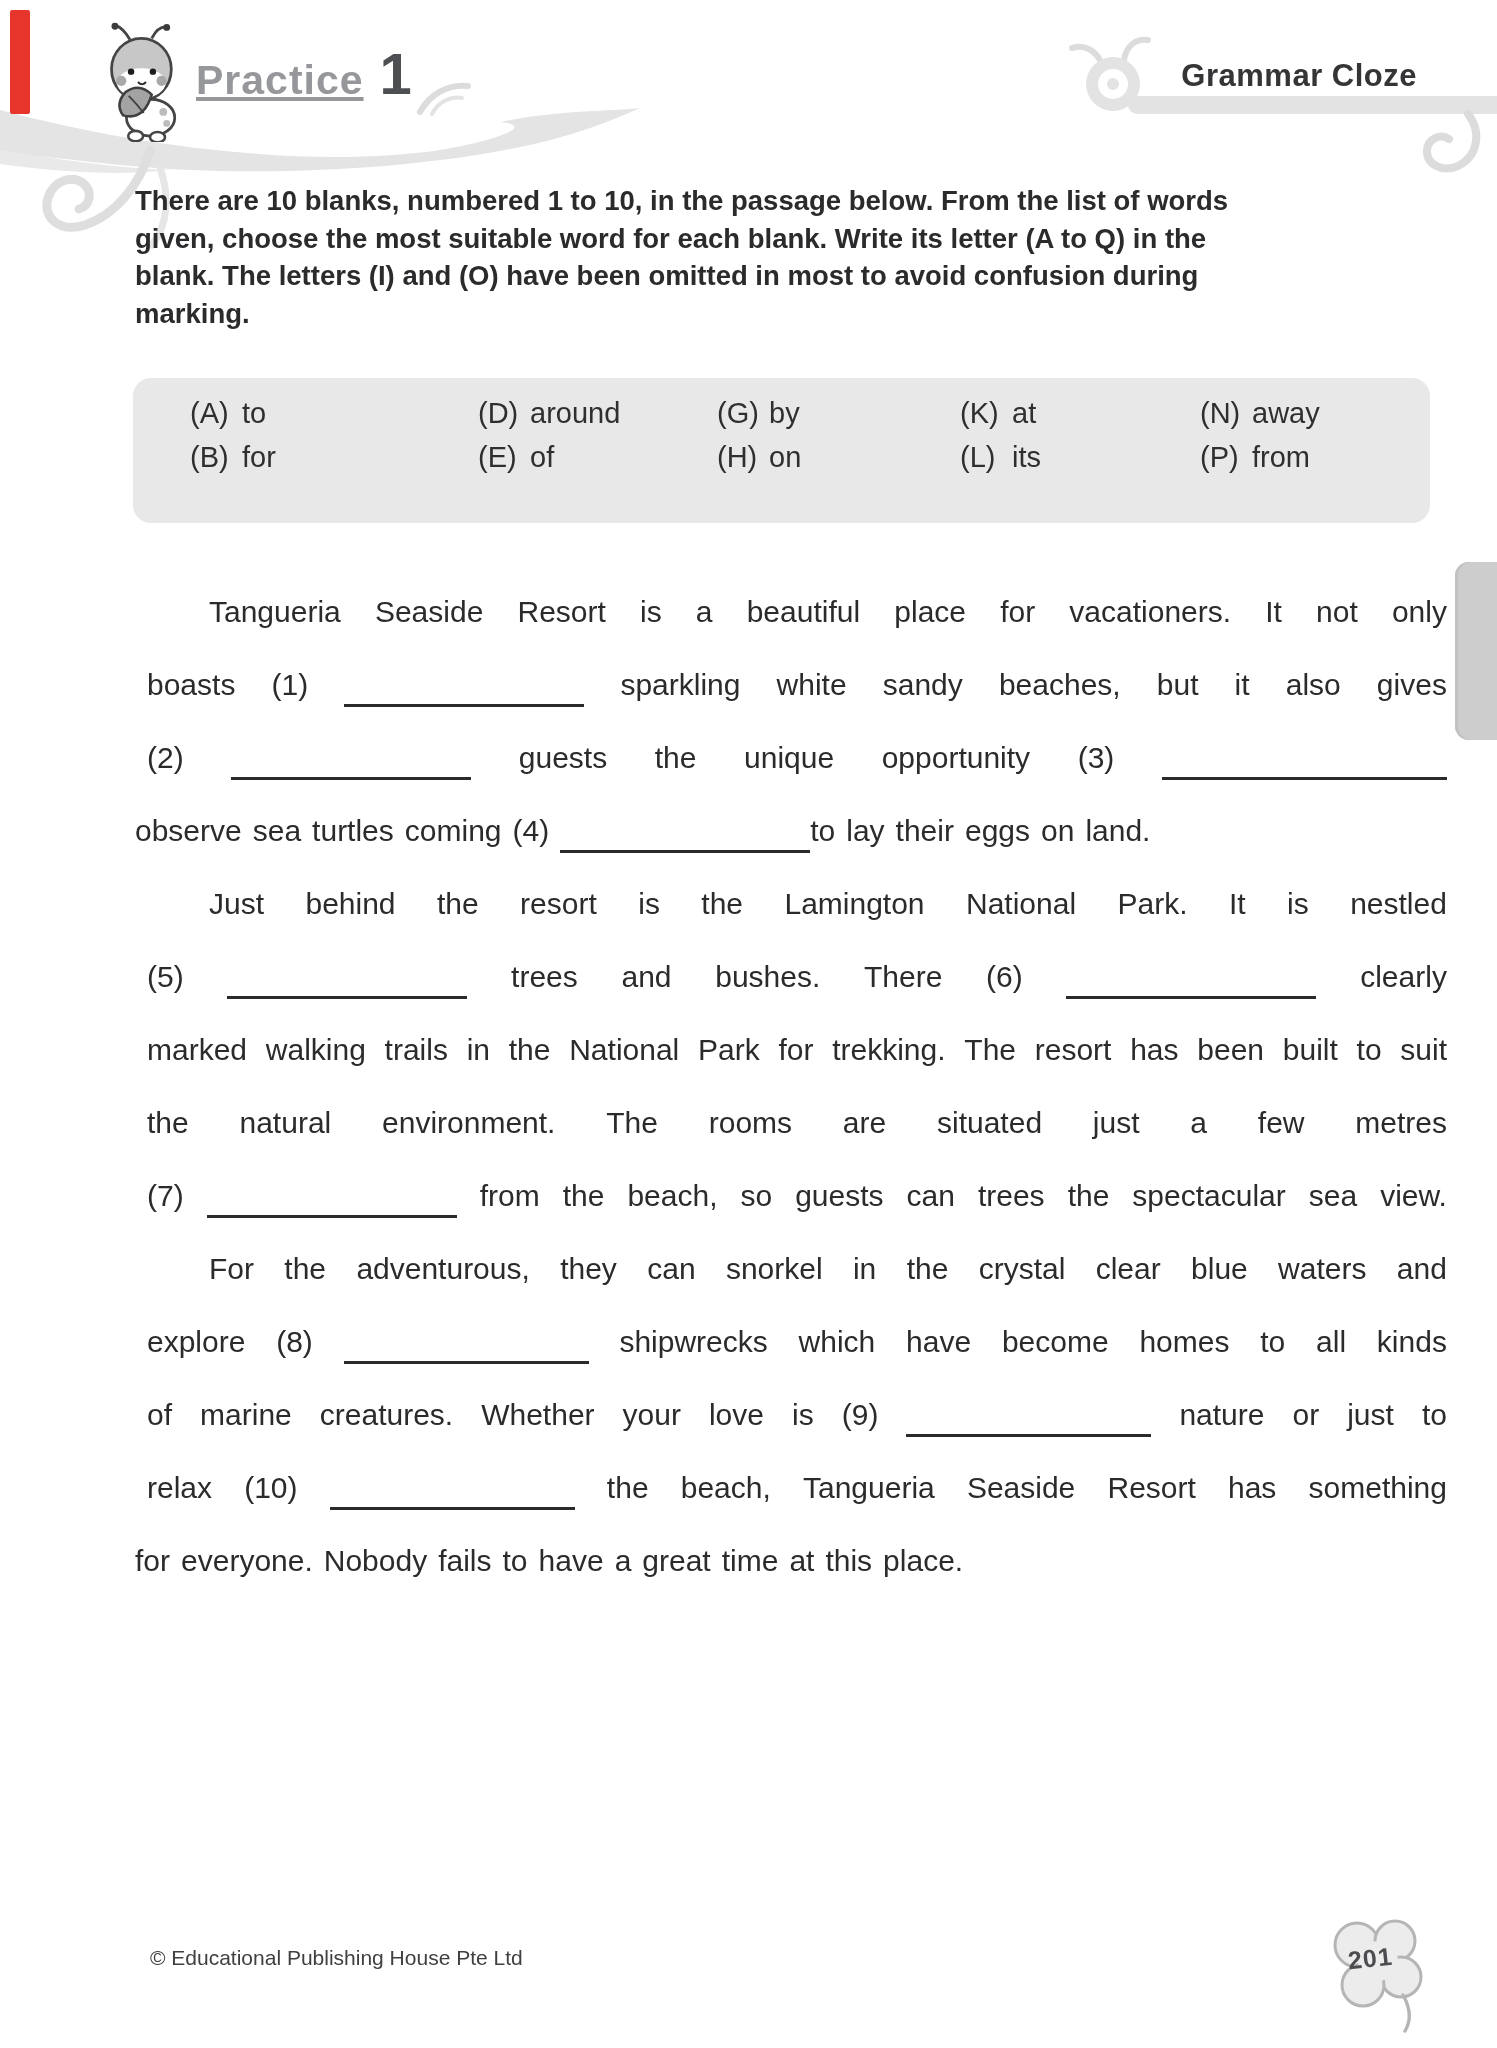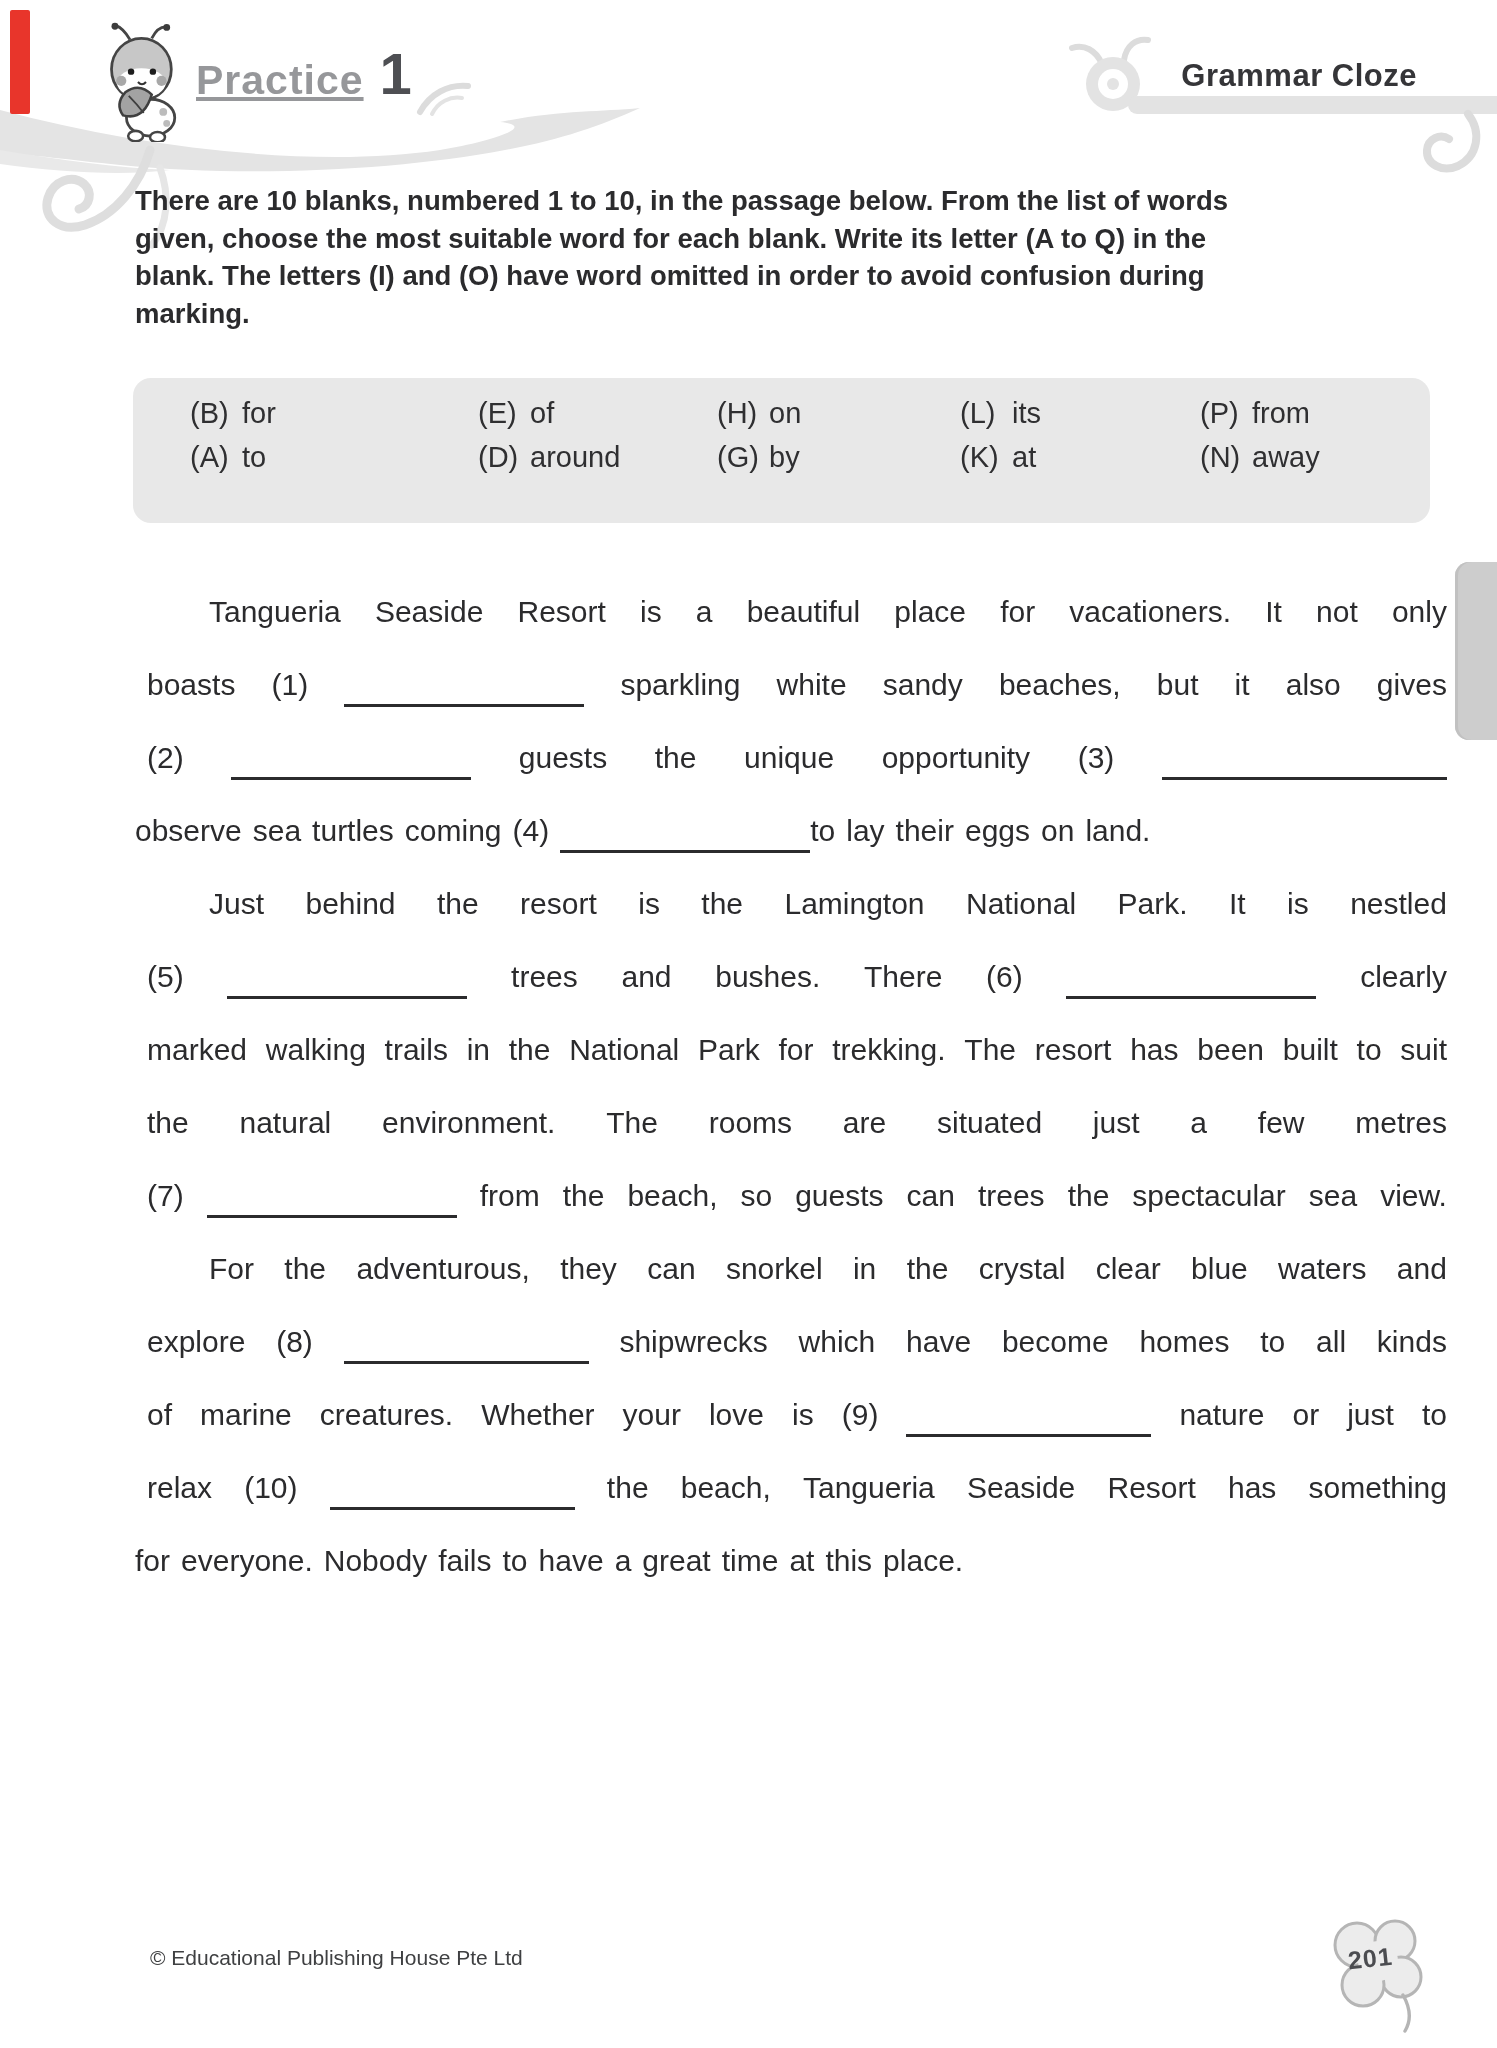--- a/index.html
+++ b/index.html
@@ -96,38 +96,38 @@
 
   <div id="title-row">
     <span id="practice-label">Practice</span>
     <span id="practice-number">1</span>
   </div>
   <div id="topic-title">Grammar Cloze</div>
 
   <div id="instructions">
       <div class="ins-line">There are 10 blanks, numbered 1 to 10, in the passage below. From the list of words</div>
       <div class="ins-line">given, choose the most suitable word for each blank. Write its letter (A to Q) in the</div>
-      <div class="ins-line">blank. The letters (I) and (O) have word omitted in order to avoid confusion during</div>
+      <div class="ins-line">blank. The letters (I) and (O) have been omitted in most to avoid confusion during</div>
       <div class="ins-line">marking.</div>
     </div>
 
   <div id="word-bank">
+      <div class="wb-row">
+        <span class="wb-cell"><span class="wb-letter">(A)</span><span class="wb-word">to</span></span>
+        <span class="wb-cell"><span class="wb-letter">(D)</span><span class="wb-word">around</span></span>
+        <span class="wb-cell"><span class="wb-letter">(G)</span><span class="wb-word">by</span></span>
+        <span class="wb-cell"><span class="wb-letter">(K)</span><span class="wb-word">at</span></span>
+        <span class="wb-cell"><span class="wb-letter">(N)</span><span class="wb-word">away</span></span>
+      </div>
       <div class="wb-row">
         <span class="wb-cell"><span class="wb-letter">(B)</span><span class="wb-word">for</span></span>
         <span class="wb-cell"><span class="wb-letter">(E)</span><span class="wb-word">of</span></span>
         <span class="wb-cell"><span class="wb-letter">(H)</span><span class="wb-word">on</span></span>
         <span class="wb-cell"><span class="wb-letter">(L)</span><span class="wb-word">its</span></span>
         <span class="wb-cell"><span class="wb-letter">(P)</span><span class="wb-word">from</span></span>
-      </div>
-      <div class="wb-row">
-        <span class="wb-cell"><span class="wb-letter">(A)</span><span class="wb-word">to</span></span>
-        <span class="wb-cell"><span class="wb-letter">(D)</span><span class="wb-word">around</span></span>
-        <span class="wb-cell"><span class="wb-letter">(G)</span><span class="wb-word">by</span></span>
-        <span class="wb-cell"><span class="wb-letter">(K)</span><span class="wb-word">at</span></span>
-        <span class="wb-cell"><span class="wb-letter">(N)</span><span class="wb-word">away</span></span>
       </div>
     </div>
 
   <div id="passage">
       <div class="pline just indent">
         <span class="word">Tangueria</span>
         <span class="word">Seaside</span>
         <span class="word">Resort</span>
         <span class="word">is</span>
         <span class="word">a</span>

